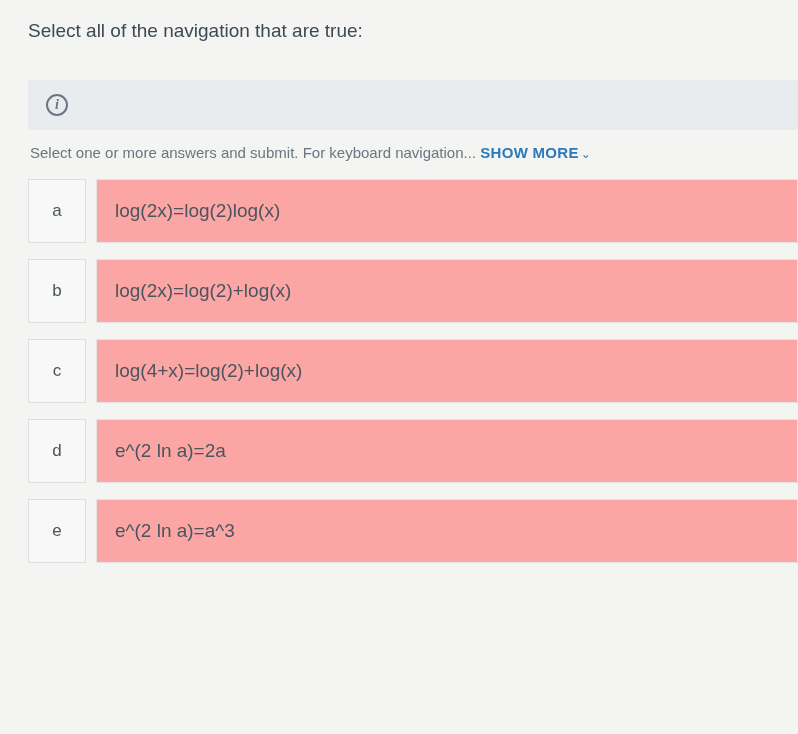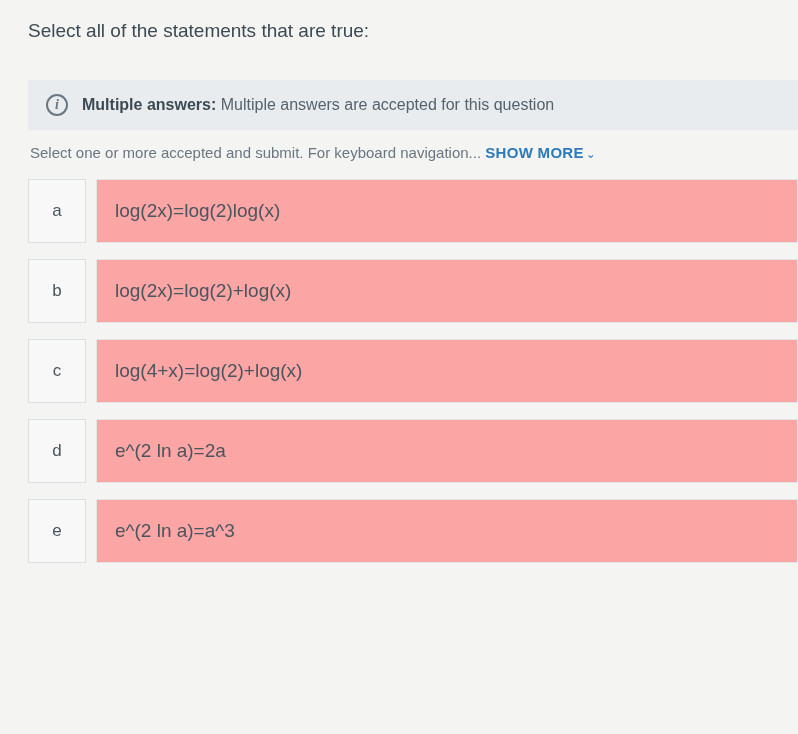--- a/index.html
+++ b/index.html
@@ -100,34 +100,30 @@
       display: flex;
       align-items: center;
       padding: 0 18px;
       font-size: 19px;
       color: #4a555e;
     }
   </style>
 </head>
 <body>
 
-<div class="question-prompt">Select all of the statements that are true:</div>
+<div class="question-prompt">Select all of the navigation that are true:</div>
 
 <div class="info-banner">
   <div class="info-icon-wrap">
     <span class="info-icon-glyph">i</span>
   </div>
-  <div class="info-text">
-    <span class="bold">Multiple answers:</span>
-    <span>Multiple answers are accepted for this question</span>
-  </div>
 </div>
 
 <div class="instruction-row">
-  <span>Select one or more accepted and submit. For keyboard navigation... </span><span class="show-more">SHOW MORE</span><span class="chevron">⌄</span>
+  <span>Select one or more answers and submit. For keyboard navigation... </span><span class="show-more">SHOW MORE</span><span class="chevron">⌄</span>
 </div>
 
 <div class="options">
 
   <div class="option-row">
     <div class="option-letter">a</div>
     <div class="option-text">log(2x)=log(2)log(x)</div>
   </div>
 
   <div class="option-row">

